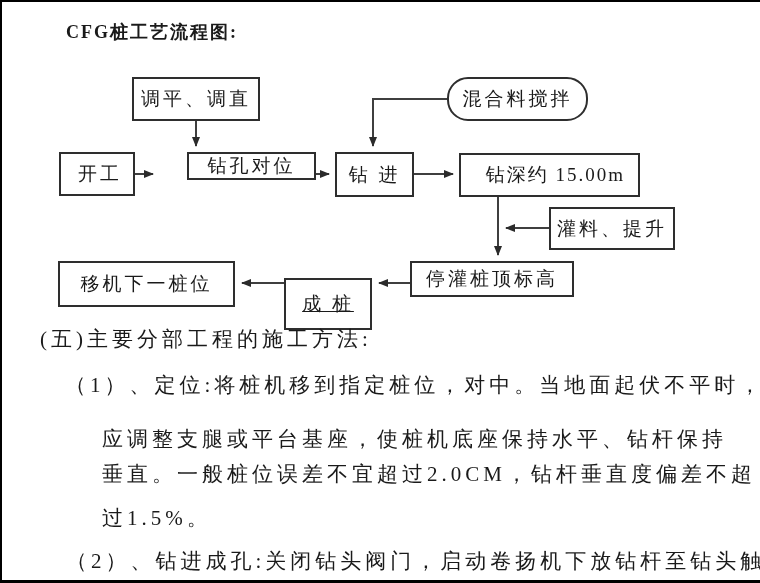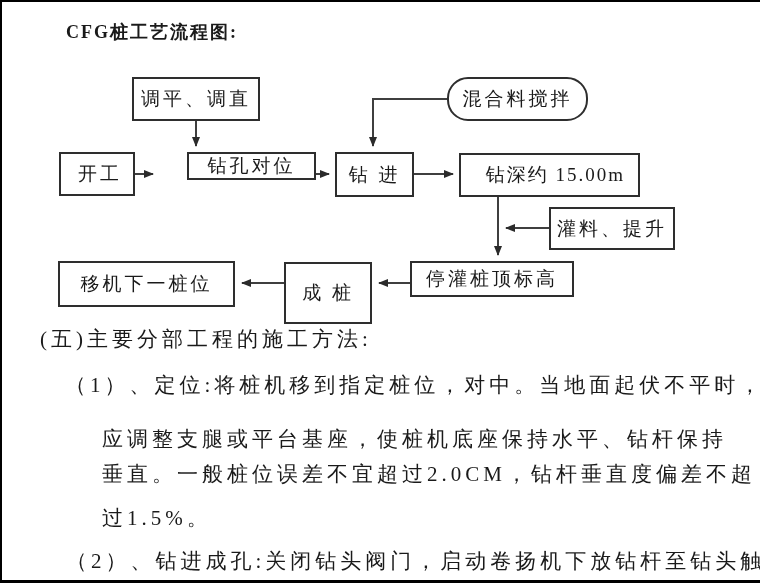--- a/index.html
+++ b/index.html
@@ -32,21 +32,21 @@
     color:#1a1a1a;
   }
   .b-level{left:130px;top:75px;width:128px;height:44px;}
   .b-mix{left:445px;top:75px;width:141px;height:44px;border-radius:21px;}
   .b-start{left:57px;top:150px;width:76px;height:44px;padding-left:6px;}
   .b-drillalign{left:157px;top:150px;width:129px;height:28px;margin-left:28px;}
   .b-drilling{left:333px;top:150px;width:79px;height:45px;}
   .b-depth{left:457px;top:151px;width:181px;height:44px;letter-spacing:2px;padding-left:12px;}
   .b-filllift{left:547px;top:205px;width:126px;height:43px;}
   .b-stopfill{left:408px;top:259px;width:164px;height:36px;}
-  .b-piledone{left:282px;top:260px;width:88px;height:62px;}
+  .b-piledone{left:282px;top:276px;width:88px;height:52px;text-decoration:underline;}
   .b-movenext{left:56px;top:259px;width:177px;height:46px;}
   .bl{
     position:absolute;
     font-size:21px;letter-spacing:4px;
     white-space:nowrap;color:#1a1a1a;
   }
   .bl0{left:38px;top:323px;}
   .bl1{left:63px;top:369px;}
   .bl2{left:100px;top:414px;margin-top:9px;}
   .bl3{left:100px;top:458px;}

